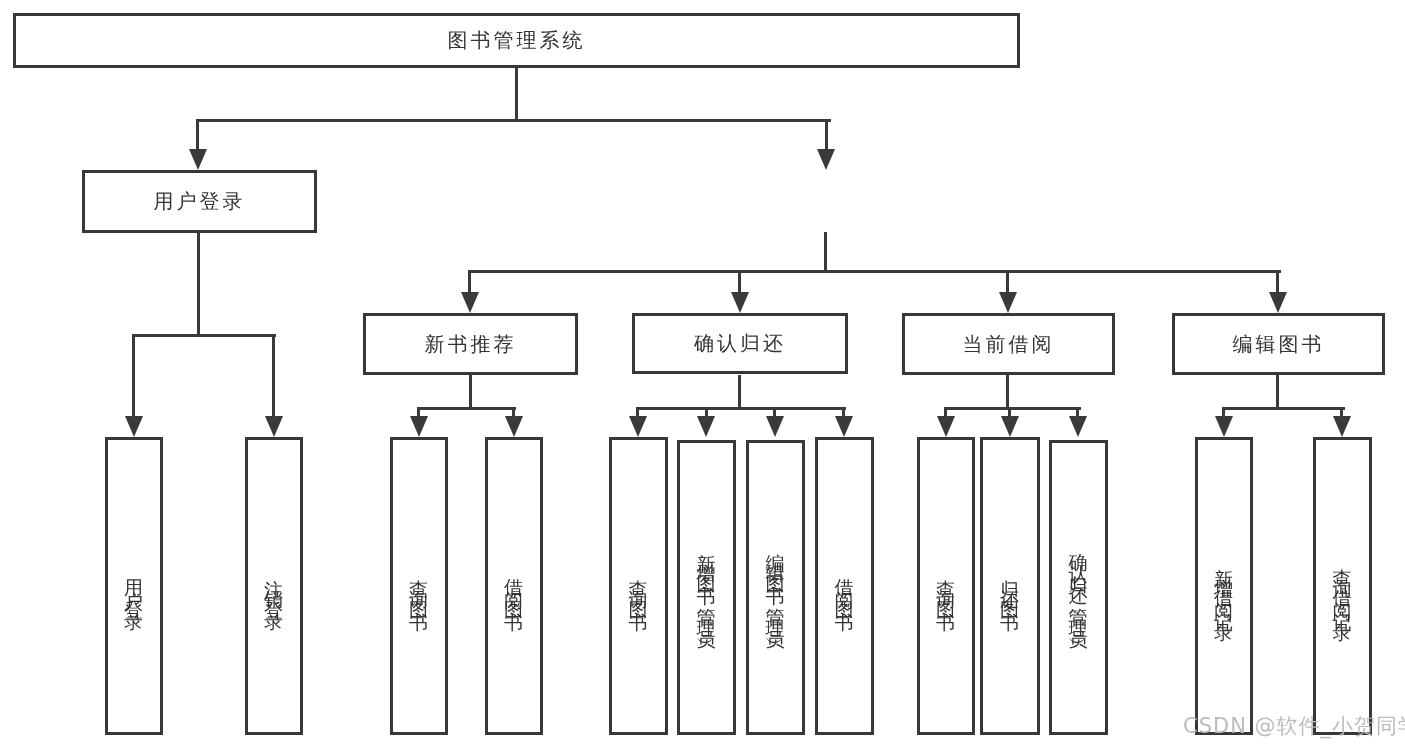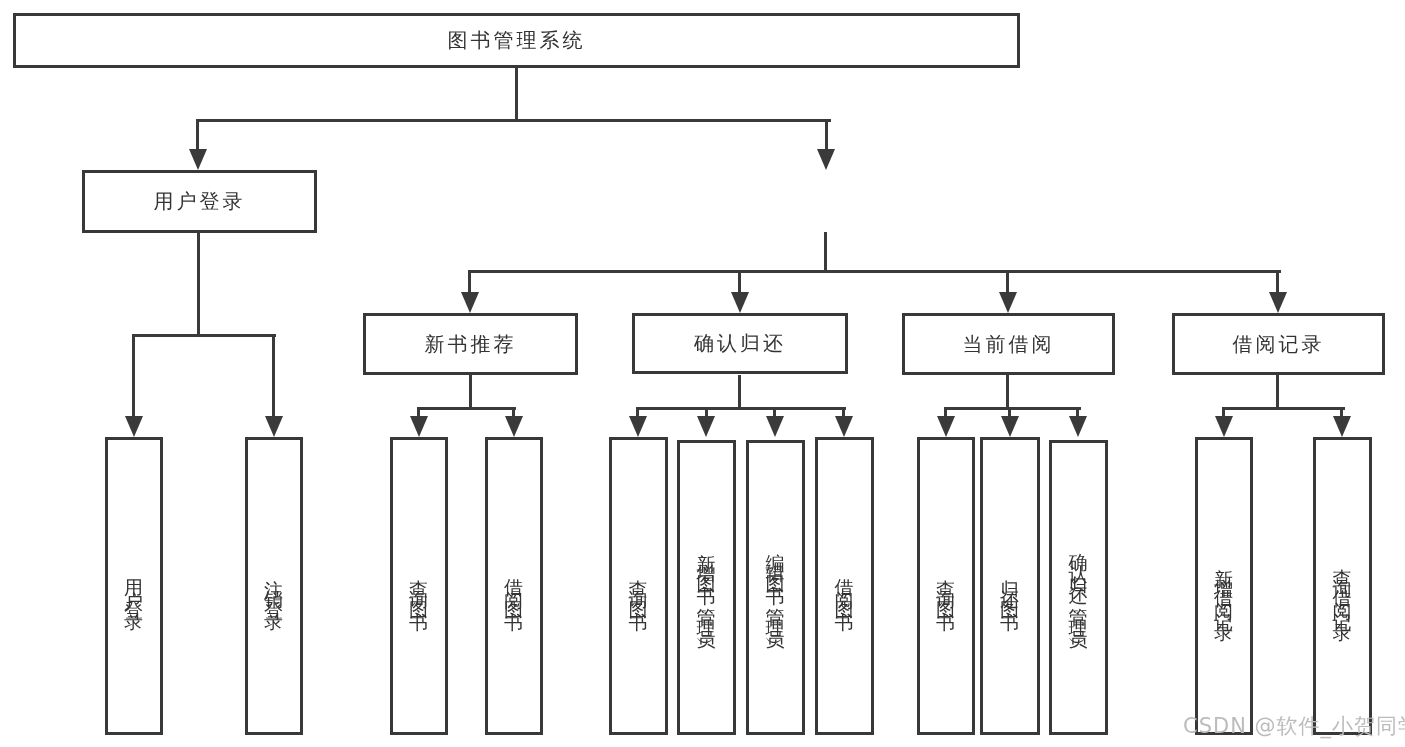--- a/index.html
+++ b/index.html
@@ -70,21 +70,21 @@
 
   <div class="node" style="left:632px;top:313px;width:216px;height:61px;">
     <span>确认归还</span>
   </div>
 
   <div class="node" style="left:902px;top:313px;width:213px;height:62px;">
     <span>当前借阅</span>
   </div>
 
   <div class="node" style="left:1172px;top:313px;width:213px;height:62px;">
-    <span>借阅记录</span>
+    <span>编辑图书</span>
   </div>
 
   <div class="leaf" style="left:105px;top:437px;width:58px;height:298px;">
     <span class="vtext">用户登录</span>
   </div>
 
   <div class="leaf" style="left:245px;top:437px;width:58px;height:298px;">
     <span class="vtext">注销登录</span>
   </div>
 

